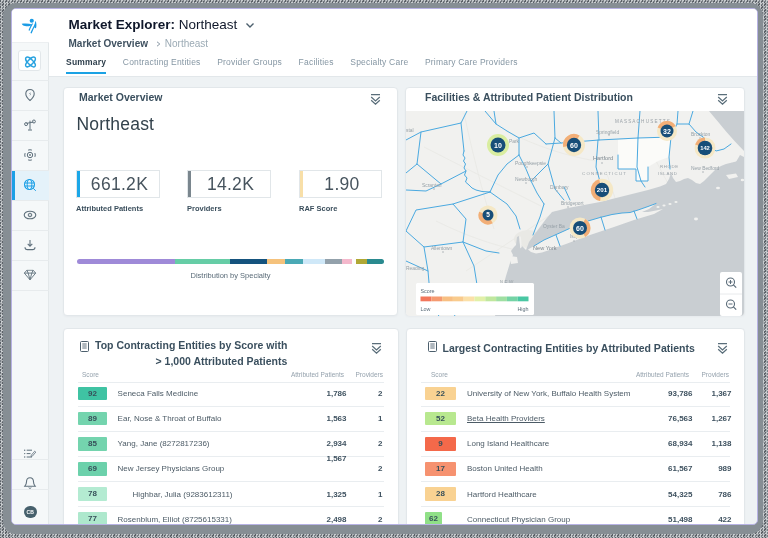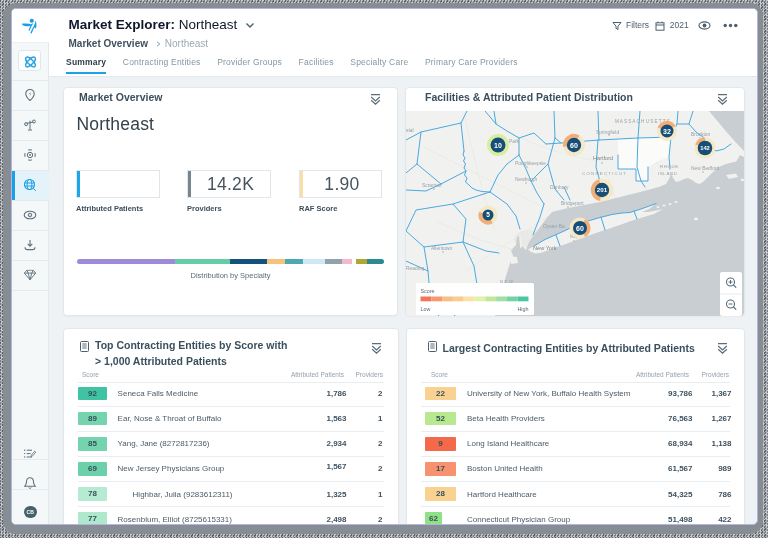--- a/index.html
+++ b/index.html
@@ -93,54 +93,34 @@
 <div class="window">
   <div class="header">
     <div class="htitle">Market Explorer: <span class="reg">Northeast</span>
       <svg width="10" height="7" viewBox="0 0 10 7" style="margin-left:4px">
           <path d="M1.5 1.5 L5 5 L8.5 1.5" fill="none" stroke="#4c5f6d" stroke-width="1.4"></path>
         </svg>
     </div>
     <div class="crumb">Market Overview <svg width="5" height="6" viewBox="0 0 5 6" style="margin:0 4px 0 5px;">
           <path d="M1 0.8 L3.8 3 L1 5.2" fill="none" stroke="#8a98a5" stroke-width="1"></path>
         </svg><span class="grey">Northeast</span></div>
-    <div class="hright">
-      <svg class="hri" width="10" height="10" viewBox="0 0 10 10">
-          <path d="M1 1.5 H9 L6 5.2 V8.5 L4 7.3 V5.2 Z" fill="none" stroke="#4c5f6d" stroke-width="1"></path>
-        </svg>
-      <span style="padding:0 4px 0 2px;">Filters</span>
-      <svg class="hri" width="10" height="10" viewBox="0 0 10 10">
-          <rect x="1" y="1.8" width="8" height="7.4" fill="none" stroke="#4c5f6d" stroke-width="1"></rect>
-          <path d="M1 4 H9 M3 1.8 V0.5 M7 1.8 V0.5" stroke="#4c5f6d" stroke-width="1"></path>
-        </svg>
-      <span style="padding:0 7px 0 2px;">2021</span>
-      <svg class="hri" width="13" height="9" viewBox="0 0 13 9">
-          <ellipse cx="6.5" cy="4.5" rx="5.5" ry="3.6" fill="none" stroke="#4c5f6d" stroke-width="1.1"></ellipse>
-          <circle cx="6.5" cy="4.5" r="1.9" fill="#4c5f6d"></circle>
-        </svg>
-      <span style="padding:0 4.5px;"></span>
-      <svg class="hri" width="15" height="5" viewBox="0 0 15 5">
-          <circle cx="2.2" cy="2.5" r="1.7" fill="#4c5f6d"></circle>
-          <circle cx="7.5" cy="2.5" r="1.7" fill="#4c5f6d"></circle>
-          <circle cx="12.8" cy="2.5" r="1.7" fill="#4c5f6d"></circle>
-        </svg>
-    </div>
     <div class="tabs">
       <span class="tab active">Summary</span><span class="tab">Contracting Entities</span><span class="tab">Provider Groups</span><span class="tab">Facilities</span><span class="tab">Specialty Care</span><span class="tab">Primary Care Providers</span>
     </div>
   </div>
 
   <div class="card" id="card1">
     <div class="ctitle" style="left:15px; top:2.5px;">Market Overview</div>
     <svg class="collapse" width="11" height="11" viewBox="0 0 11 11">
         <path d="M1 0.7 H10 M1.2 3 L5.5 7 L9.8 3 M1.2 6.2 L5.5 10.2 L9.8 6.2" fill="none" stroke="#5a6e7a" stroke-width="1.2"></path>
       </svg>
     <div class="bigname">Northeast</div>
     <div class="statbox" style="left:12px;">
         <div class="bar" style="background:#1ba7e8"></div>
+        <div class="val">661.2K</div>
       </div>
     <div class="statbox" style="left:123px;">
         <div class="bar" style="background:#7a868e"></div>
         <div class="val">14.2K</div>
       </div>
     <div class="statbox" style="left:235px; width:83px;">
         <div class="bar" style="background:#f8dfa8"></div>
         <div class="val">1.90</div>
       </div>
     <div class="statlab" style="left:12px;">Attributed Patients</div>
@@ -311,21 +291,21 @@
 </g>
 </svg>
     </div>
   </div>
 
   <div class="card" id="card3">
     <svg class="ticon" width="9" height="11" viewBox="0 0 9 11">
         <rect x="0.5" y="0.5" width="8" height="10" rx="1" fill="none" stroke="#4c5f6d" stroke-width="1"></rect>
         <path d="M2.3 3 H6.7 M2.3 5 H6.7 M2.3 7 H6.7" stroke="#4c5f6d" stroke-width="0.9"></path>
       </svg>
-    <div class="ctitle" style="left:31px; top:8px; line-height:16px;">Top Contracting Entities by Score with<br>&gt; 1,000 Attributed Patients</div>
+    <div class="ctitle" style="left:31px; top:8px; line-height:16px;text-align:right;">Top Contracting Entities by Score with<br>&gt; 1,000 Attributed Patients</div>
     <svg class="collapse" width="11" height="11" viewBox="0 0 11 11" style="top:14px;">
         <path d="M1 0.7 H10 M1.2 3 L5.5 7 L9.8 3 M1.2 6.2 L5.5 10.2 L9.8 6.2" fill="none" stroke="#5a6e7a" stroke-width="1.2"></path>
       </svg>
     <div class="thead" style="left:18px; top:42px;">Score</div>
     <div class="thead" style="left:218px; top:42px; width:62px; text-align:right;">Attributed Patients</div>
     <div class="thead" style="left:288px; top:42px; width:31px; text-align:right;">Providers</div>
     <div class="sep" style="top:52.8px;"></div>
     <div class="sep" style="top:76.7px;"></div>
     <div class="sep" style="top:101.8px;"></div>
     <div class="sep" style="top:126.9px;"></div>
@@ -338,21 +318,21 @@
     <div class="badge" style="left:13.8px; top:82.7px; width:29.5px; background:#74d4ae;">89</div>
     <div class="rname" style="left:53.6px; top:85.2px;">Ear, Nose &amp; Throat of Buffalo</div>
     <div class="rval" style="left:222.5px; top:85.2px; width:60px;">1,563</div>
     <div class="rval" style="left:282.5px; top:85.2px; width:36px;">1</div>
     <div class="badge" style="left:13.8px; top:107.8px; width:29.5px; background:#74d4ae;">85</div>
     <div class="rname" style="left:53.6px; top:110.3px;">Yang, Jane (8272817236)</div>
     <div class="rval" style="left:222.5px; top:110.3px; width:60px;">2,934</div>
     <div class="rval" style="left:282.5px; top:110.3px; width:36px;">2</div>
     <div class="badge" style="left:13.8px; top:132.9px; width:29.5px; background:#6cd1ab;">69</div>
     <div class="rname" style="left:53.6px; top:135.4px;">New Jersey Physicians Group</div>
-    <div class="rval" style="left:222.5px; top:133px; width:60px;">1,567</div>
+    <div class="rval" style="left:222.5px; top:125px; width:60px;">1,567</div>
     <div class="rval" style="left:282.5px; top:135.4px; width:36px;">2</div>
     <div class="badge" style="left:13.8px; top:158.0px; width:29.5px; background:#b4ebd2;">78</div>
     <div class="rname" style="left:53.6px; top:160.5px;padding-left:15px;">Highbar, Julia (9283612311)</div>
     <div class="rval" style="left:222.5px; top:160.5px; width:60px;">1,325</div>
     <div class="rval" style="left:282.5px; top:160.5px; width:36px;">1</div>
     <div class="badge" style="left:13.8px; top:183.2px; width:29.5px; background:#aee8cd;">77</div>
     <div class="rname" style="left:53.6px; top:185.7px;">Rosenblum, Elliot (8725615331)</div>
     <div class="rval" style="left:222.5px; top:185.7px; width:60px;">2,498</div>
     <div class="rval" style="left:282.5px; top:185.7px; width:36px;">2</div>
   </div>
@@ -373,21 +353,21 @@
     <div class="sep" style="top:76.7px;"></div>
     <div class="sep" style="top:101.8px;"></div>
     <div class="sep" style="top:126.9px;"></div>
     <div class="sep" style="top:152.0px;"></div>
     <div class="sep" style="top:177.1px;"></div>
     <div class="badge" style="left:18px; top:57.6px; width:31px; background:#f9d292;">22</div>
     <div class="rname" style="left:60px; top:60.1px;">University of New York, Buffalo Health System</div>
     <div class="rval" style="left:225.5px; top:60.1px; width:60px;">93,786</div>
     <div class="rval" style="left:288.5px; top:60.1px; width:36px;">1,367</div>
     <div class="badge" style="left:18px; top:82.7px; width:31px; background:#b8e88f;">52</div>
-    <div class="rname" style="left:60px; top:85.2px;">Beta Health Providers</div>
+    <div class="rname" style="left:60px; top:85.2px;text-decoration:underline;">Beta Health Providers</div>
     <div class="rval" style="left:225.5px; top:85.2px; width:60px;">76,563</div>
     <div class="rval" style="left:288.5px; top:85.2px; width:36px;">1,267</div>
     <div class="badge" style="left:18px; top:107.8px; width:31px; background:#f4694a;">9</div>
     <div class="rname" style="left:60px; top:110.3px;">Long Island Healthcare</div>
     <div class="rval" style="left:225.5px; top:110.3px; width:60px;">68,934</div>
     <div class="rval" style="left:288.5px; top:110.3px; width:36px;">1,138</div>
     <div class="badge" style="left:18px; top:132.9px; width:31px; background:#f69270;">17</div>
     <div class="rname" style="left:60px; top:135.4px;">Boston United Health</div>
     <div class="rval" style="left:225.5px; top:135.4px; width:60px;">61,567</div>
     <div class="rval" style="left:288.5px; top:135.4px; width:36px;">989</div>

